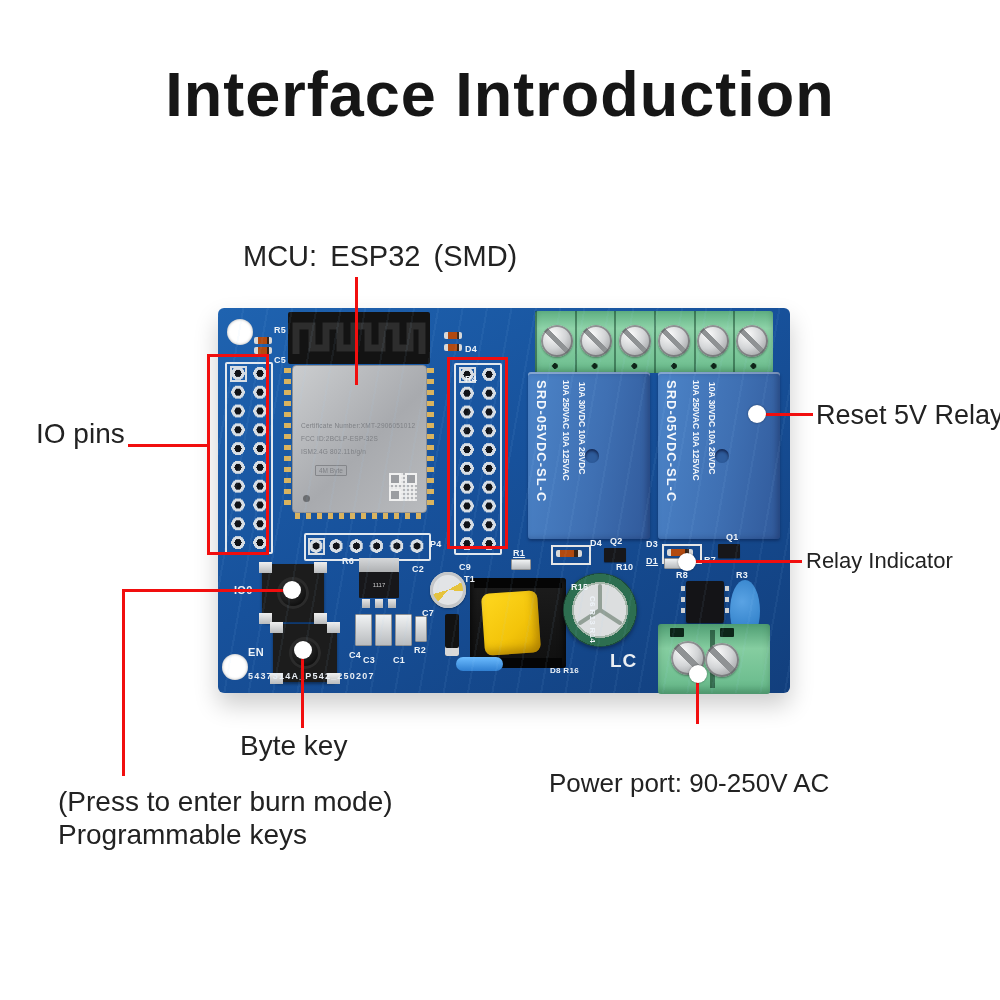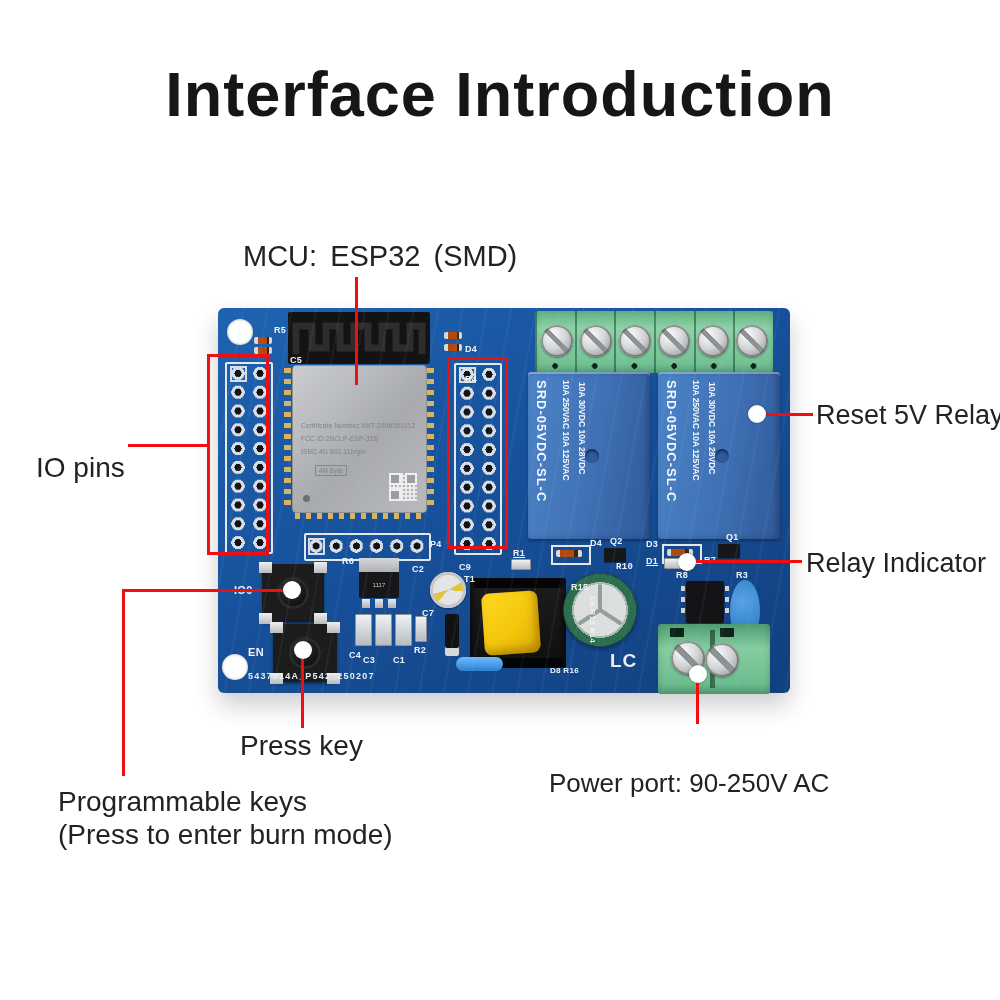--- a/index.html
+++ b/index.html
@@ -161,21 +161,21 @@
   </div>
 
   <div class="abs hdr-b" style="left:86px;top:225px;width:123px;height:24px;">
     <div class="abs hdr-sq" style="left:2px;top:3px;width:13px;height:13px;"></div>
   </div>
   <div class="abs silk" style="left:212px;top:231px;">P4</div>
 
   <div class="abs silk" style="left:56px;top:17px;">R5</div>
   <div class="abs mdiode" style="left:36px;top:29px;width:18px;height:7px;"></div>
   <div class="abs mdiode" style="left:36px;top:39px;width:18px;height:7px;"></div>
-  <div class="abs silk" style="left:56px;top:47px;margin-left:16px;">C5</div>
+  <div class="abs silk" style="left:56px;top:47px;">C5</div>
 
   <div class="abs mdiode" style="left:226px;top:24px;width:18px;height:7px;"></div>
   <div class="abs silk" style="left:247px;top:22px;margin-top:44px;">R4</div>
   <div class="abs mdiode" style="left:226px;top:36px;width:18px;height:7px;"></div>
   <div class="abs silk" style="left:247px;top:36px;">D4</div>
 
   <div class="abs wstripe"></div>
 
   <div class="abs term6"></div>
   <div class="abs screw" style="left:323px;top:17px;width:32px;height:32px;"></div>
@@ -268,21 +268,21 @@
 
   <div class="abs ecap">
     <svg width="74" height="74">
       <g stroke="#93a097" stroke-width="4" stroke-linecap="round">
         <line x1="37" y1="37" x2="37" y2="13"></line>
         <line x1="37" y1="37" x2="17" y2="50"></line>
         <line x1="37" y1="37" x2="57" y2="50"></line>
       </g>
     </svg>
   </div>
-  <div class="abs silk" style="left:398px;top:254px;font-family:Liberation Mono, monospace;">R10</div>
+  <div class="abs silk" style="left:398px;top:254px;">R10</div>
   <div class="abs silk" style="left:353px;top:274px;">R15</div>
   <div class="abs silk v" style="left:370px;top:288px;font-size:8px;">C6 R13 R14</div>
   <div class="abs silk" style="left:332px;top:358px;font-size:8px;">D8 R16</div>
 
   <div class="abs bdiode"></div>
   <div class="abs bluecap"></div>
   <div class="abs opto"></div>
   <div class="abs mov"></div>
 
   <div class="abs lc" style="left:392px;top:342px;">LC</div>
@@ -293,40 +293,40 @@
     <div class="opening" style="left:12px;"></div>
     <div class="opening" style="left:62px;"></div>
   </div>
   <div class="abs screw" style="left:453px;top:333px;width:34px;height:34px;"></div>
   <div class="abs screw" style="left:487px;top:335px;width:34px;height:34px;"></div>
 </div>
 
 <div class="abs lbl" style="left:243px;top:240px;font-size:29px;word-spacing:5px;">MCU: ESP32 (SMD)</div>
 <div class="abs red-line" style="left:355px;top:277px;width:3px;height:108px;"></div>
 
-<div class="abs lbl" style="left:36px;top:452px;">IO pins</div>
+<div class="abs lbl" style="left:36px;top:418px;">IO pins</div>
 <div class="abs red-line" style="left:128px;top:444px;width:80px;height:3px;"></div>
 <div class="abs red-rect" style="left:207px;top:354px;width:56px;height:195px;"></div>
 <div class="abs red-rect" style="left:447px;top:357px;width:55px;height:186px;"></div>
 
 <div class="abs red-line" style="left:757px;top:413px;width:56px;height:3px;"></div>
 <div class="abs dot" style="left:748px;top:405px;"></div>
 <div class="abs lbl" style="left:816px;top:400px;font-size:27px;">Reset 5V Relay</div>
 
 <div class="abs red-line" style="left:687px;top:560px;width:115px;height:3px;"></div>
 <div class="abs dot" style="left:678px;top:553px;"></div>
-<div class="abs lbl" style="left:806px;top:548px;font-size:27px;">Relay Indicator</div>
+<div class="abs lbl" style="left:806px;top:548px;font-size:22px;">Relay Indicator</div>
 
 <div class="abs red-line" style="left:122px;top:589px;width:170px;height:3px;"></div>
 <div class="abs red-line" style="left:122px;top:589px;width:3px;height:187px;"></div>
 <div class="abs dot" style="left:283px;top:581px;"></div>
 <div class="abs lbl" style="left:58px;top:785px;line-height:33px;">
+  <div>(Press to enter burn mode)</div>
   <div>Programmable keys</div>
-  <div>(Press to enter burn mode)</div>
 </div>
 
 <div class="abs red-line" style="left:301px;top:650px;width:3px;height:78px;"></div>
 <div class="abs dot" style="left:294px;top:641px;"></div>
-<div class="abs lbl" style="left:240px;top:730px;">Press key</div>
+<div class="abs lbl" style="left:240px;top:730px;">Byte key</div>
 
 <div class="abs red-line" style="left:696px;top:674px;width:3px;height:50px;"></div>
 <div class="abs dot" style="left:689px;top:665px;"></div>
 <div class="abs lbl" style="left:549px;top:768px;font-size:26px;">Power port: 90-250V AC</div>
 
 </body></html>

